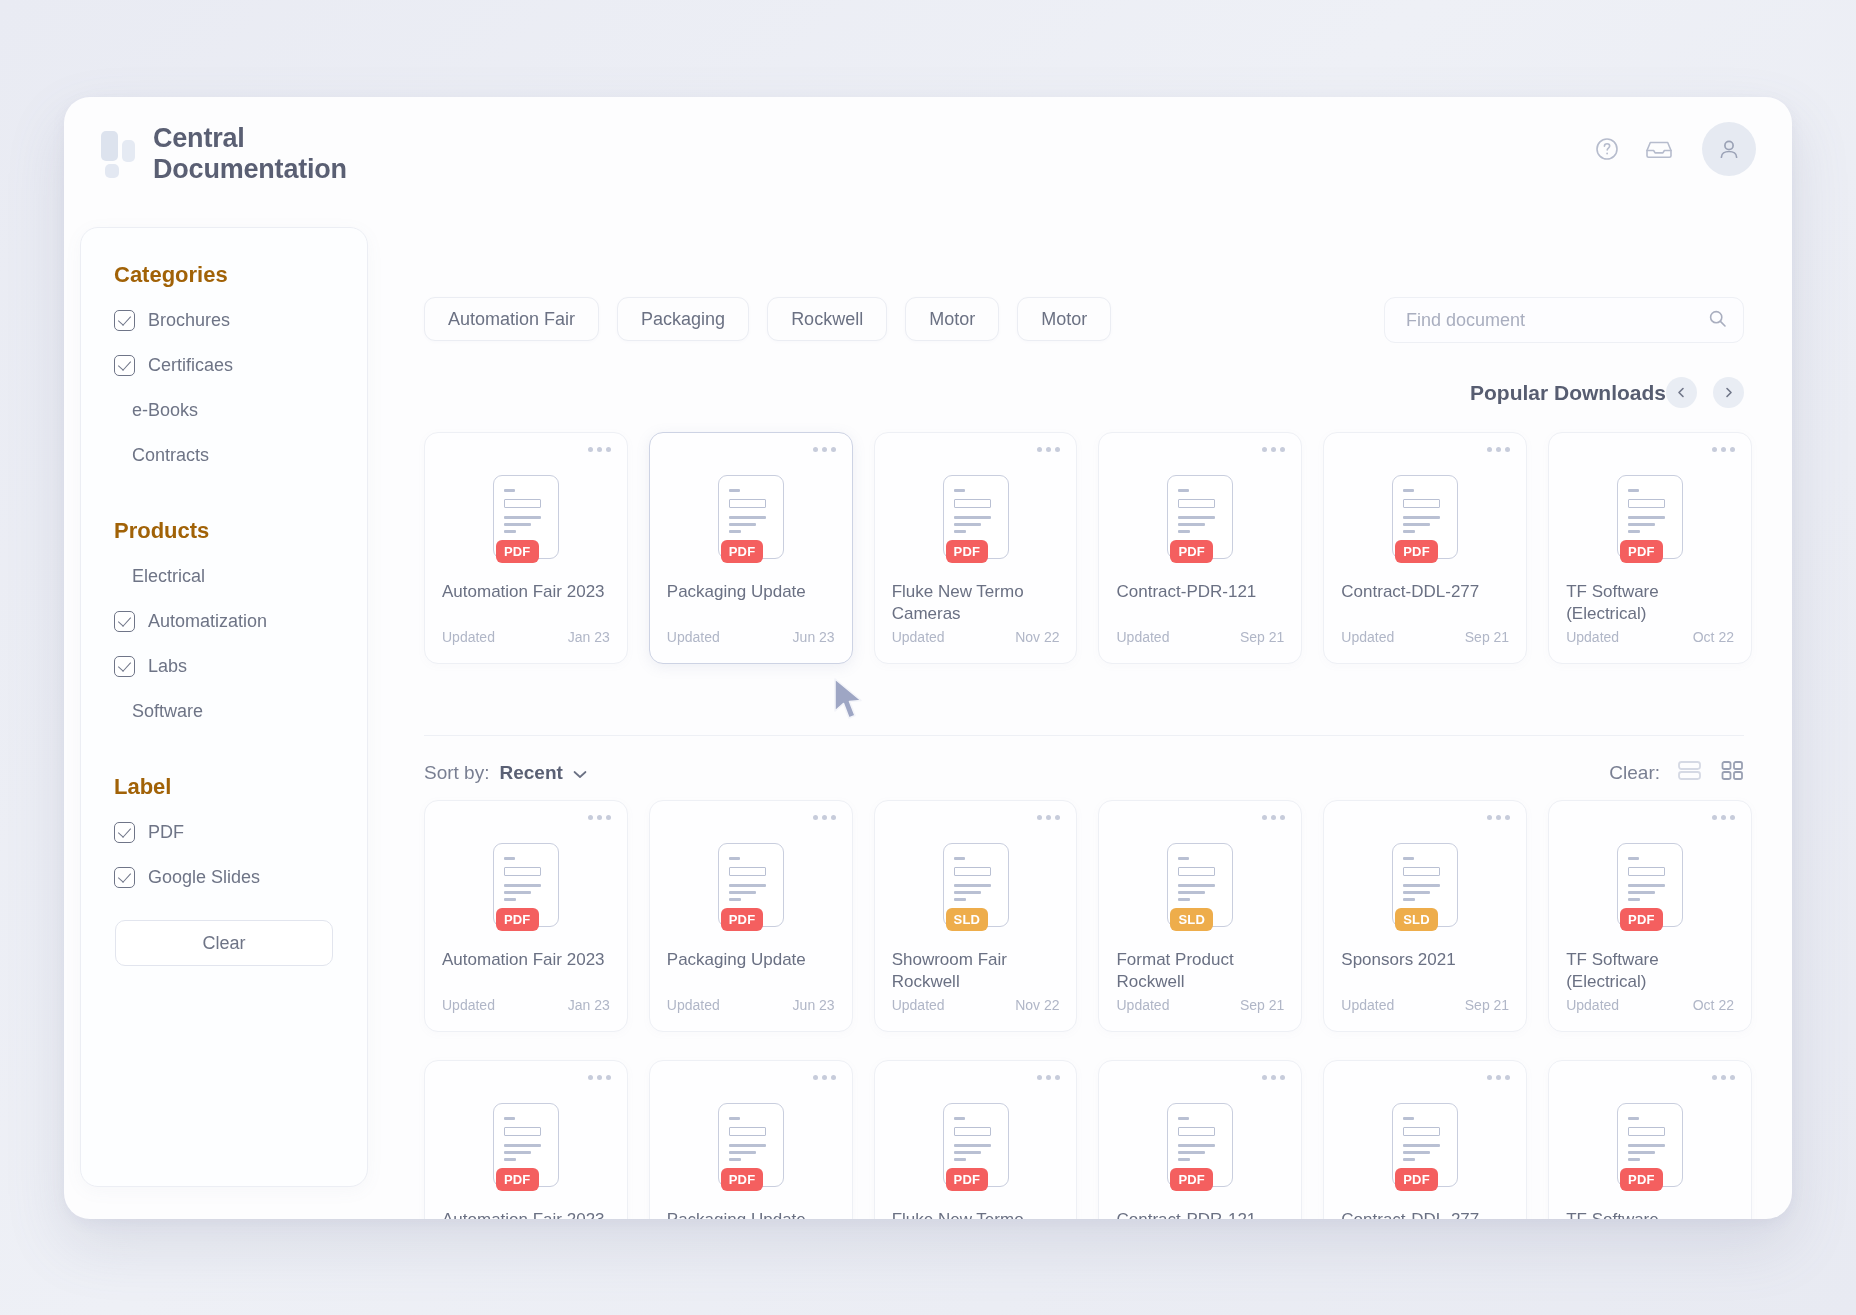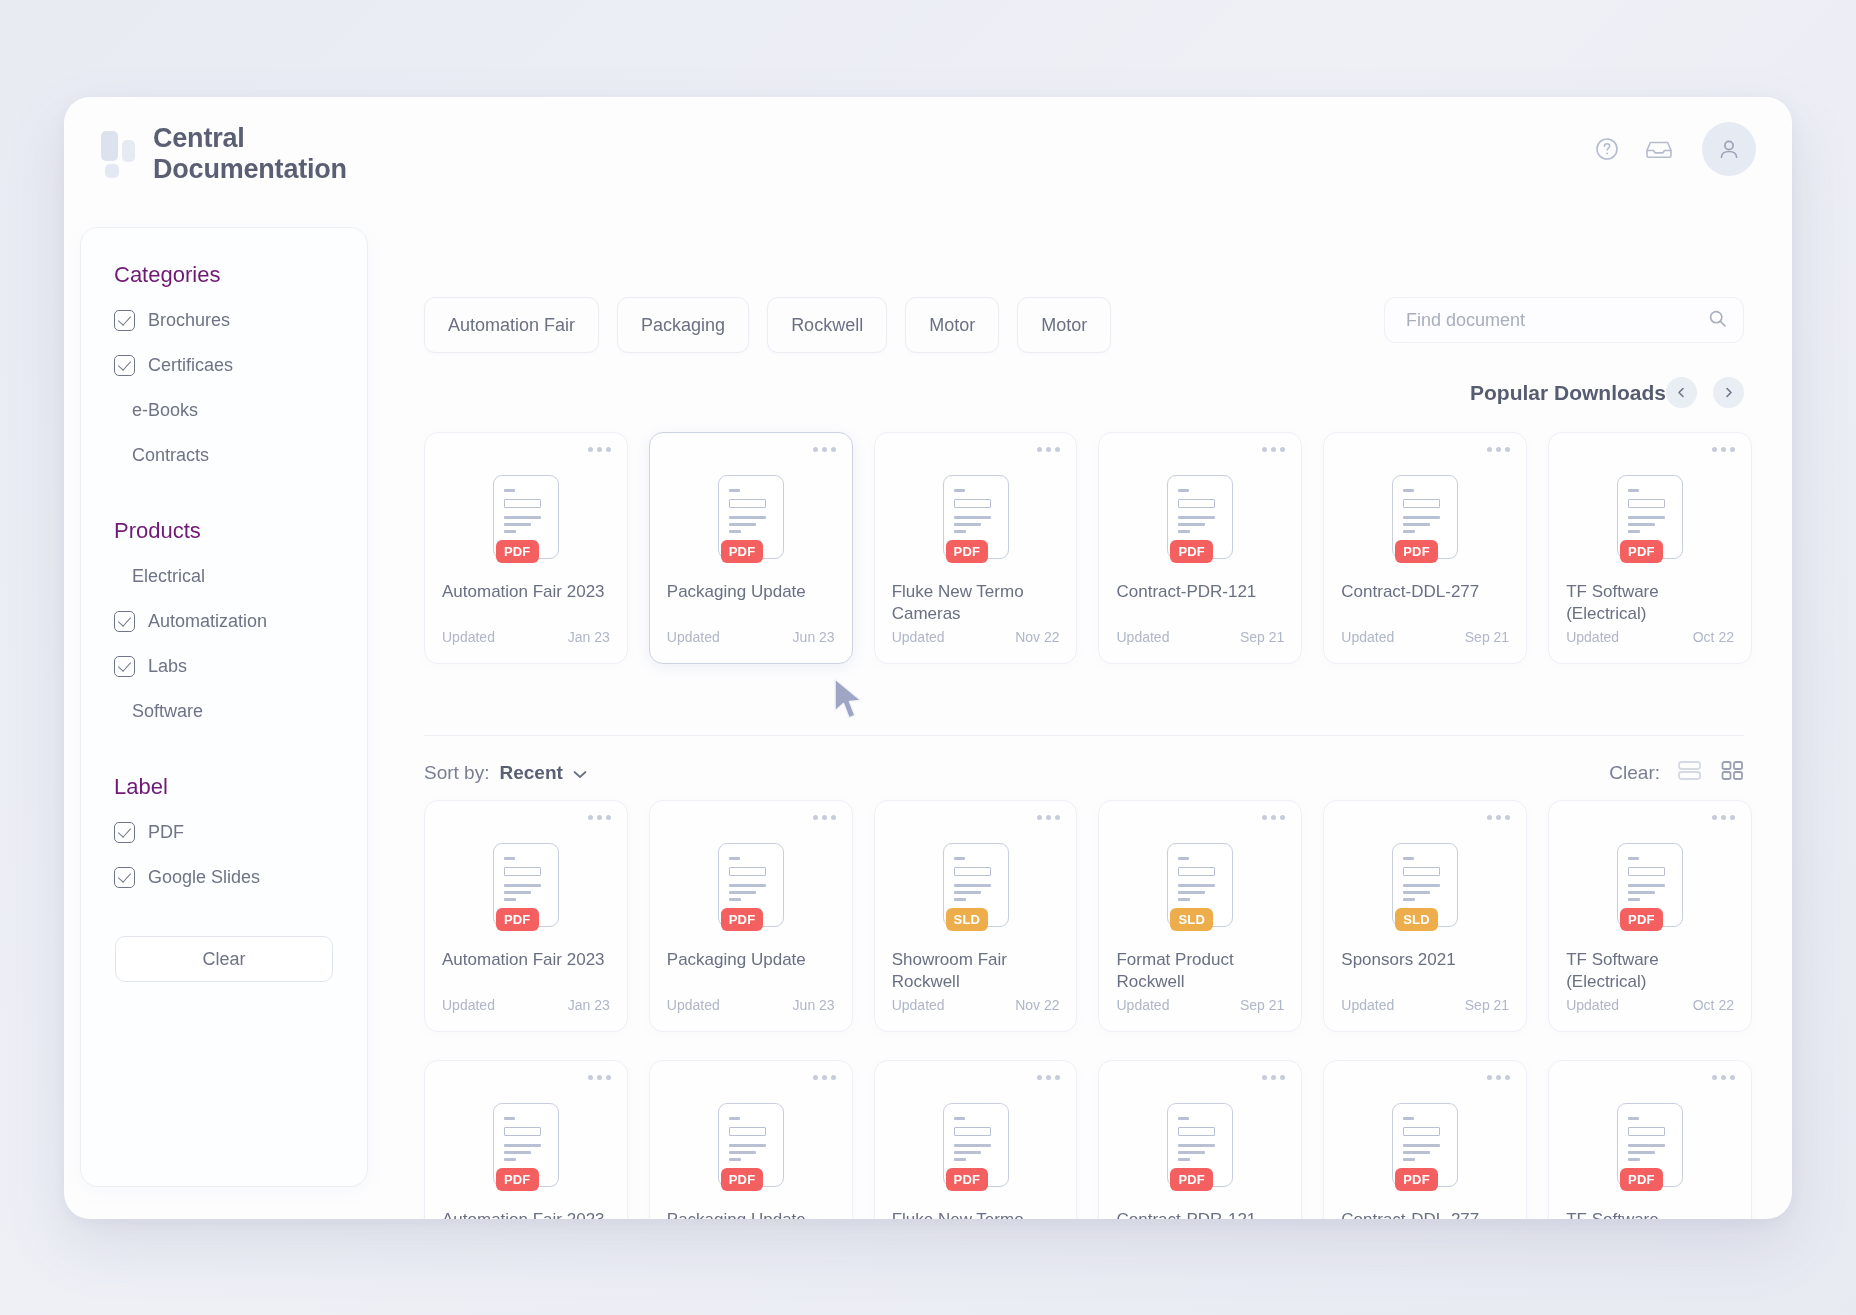--- a/index.html
+++ b/index.html
@@ -56,21 +56,21 @@
   .sidebar {
     position: absolute; left: 16px; top: 130px;
     width: 288px; height: 960px;
     background: #fdfeff;
     border: 1px solid #eceef4;
     border-radius: 18px;
     box-shadow: 0 4px 18px rgba(120,130,160,0.05);
     padding: 34px 0 0 0;
   }
   .sb-group-title {
-    font-size: 22px; font-weight: normal; color: #701a75;
+    font-size: 22px; font-weight: bold; color: #a16207;
     padding-left: 33px; margin-bottom: 10px;
   }
   .sb-group-title.gap { margin-top: 40px; }
   .sb-item {
     display: flex; align-items: center; gap: 13px;
     padding: 12px 0 12px 51px;
     font-size: 18px; color: #6e7486;
   }
   .sb-item.has-box { padding-left: 33px; }
   .cbox {
@@ -78,33 +78,33 @@
     border: 1.6px solid #6f7588; border-radius: 5px;
     position: relative; background: #fff;
   }
   .cbox::after {
     content: ""; position: absolute;
     left: 6px; top: 2px; width: 6px; height: 11px;
     border: solid #6f7588; border-width: 0 1.8px 1.8px 0;
     transform: rotate(42deg);
   }
   .clear-btn {
-    display: block; margin: 36px auto 0; width: 218px; height: 46px;
+    display: block; margin: 20px auto 0; width: 218px; height: 46px;
     border: 1px solid #e2e5ee; border-radius: 10px; background: #fff;
     font-family: inherit; font-size: 18px; color: #6e7486; cursor: pointer;
   }
 
   
   .main {
     position: absolute; left: 360px; top: 128px; right: 0; bottom: 0;
   }
 
   .chips-row { position: absolute; left: 0; top: 72px; display: flex; gap: 18px; }
   .chip {
-    height: 56px; padding: 0 23px; display: flex; align-items: center;
+    height: 44px; padding: 0 23px; display: flex; align-items: center;
     border: 1px solid #ebedf3; border-radius: 11px; background: #fdfdfe;
     font-size: 18px; color: #6b7183; white-space: nowrap;
     box-shadow: 0 1px 3px rgba(130,140,170,0.04);
   }
 
   .search-box {
     position: absolute; right: 48px; top: 72px;
     width: 360px; height: 46px;
     border: 1px solid #eef0f5; border-radius: 11px; background: #fdfdff;
     display: flex; align-items: center; padding: 0 16px 0 21px; margin-left: 28px;

